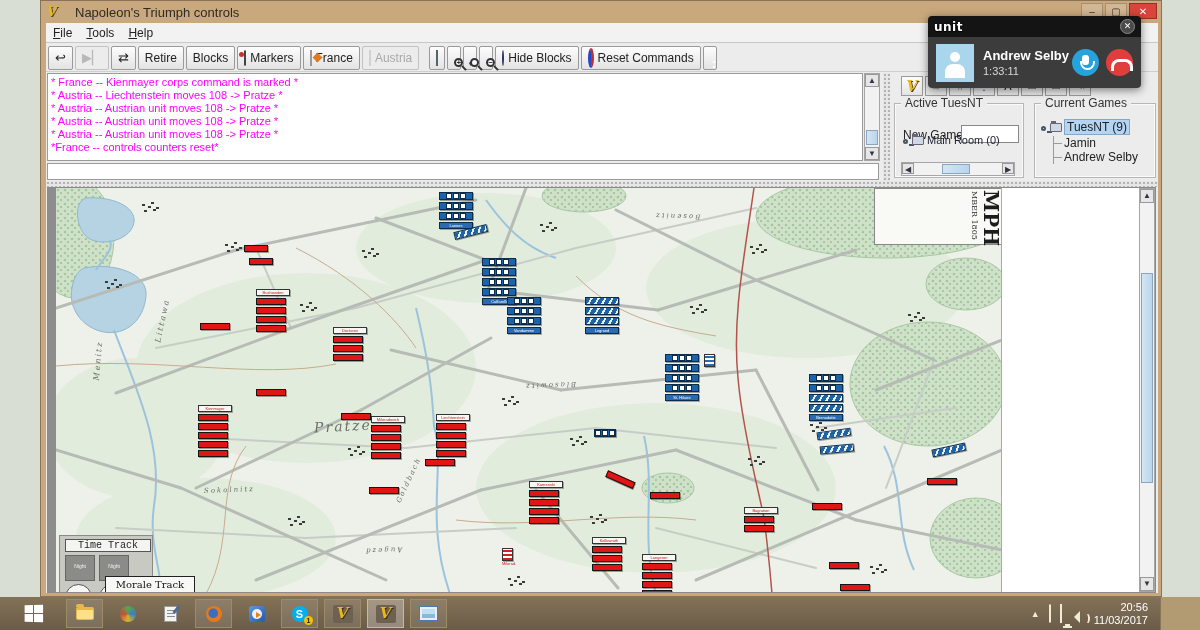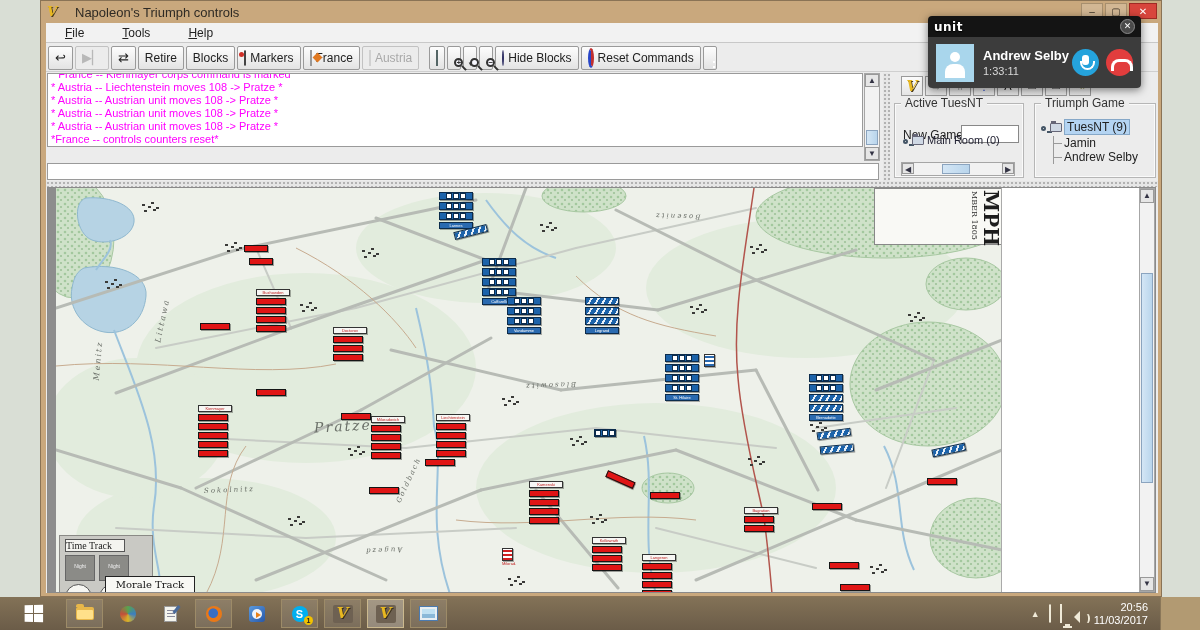--- a/index.html
+++ b/index.html
@@ -18,21 +18,21 @@
   .title-text { position:absolute; left:0; right:12px; text-align:left; font-size:13px; color:#2e2a24;padding-left:34px; }
   .win-btns { position:absolute; right:4px; top:2px; display:flex; gap:2px; }
   .win-btn { width:22px; height:16px; font-size:10px; line-height:15px; text-align:center;
     color:#3a3226; background:rgba(255,255,255,.18); border:1px solid rgba(90,70,40,.35); }
   .win-btn.close { width:28px; background:#d8453c; color:#fff; border-color:#a02a24; }
 
   .inner { position:absolute; left:5px; top:22px; width:1112px; height:570px; background:#ececec; }
 
   .menubar { position:absolute; left:0; top:0; right:0; height:20px; background:#f2f2f2;
     border-bottom:1px solid #c8c8c8; display:flex; align-items:center; font-size:12px; color:#222; }
-  .menu-item { padding:2px 19px; }
+  .menu-item { padding:2px 7px; }
   .toolbar { position:absolute; left:0; top:21px; right:0; height:28px; background:#ececec;
     border-bottom:1px solid #cfcfcf; display:flex; align-items:center; padding-left:2px; }
   .tb-btn { height:24px; margin-right:2px; padding:0 6px; display:inline-flex; align-items:center;
     gap:4px; border:1px solid #9a9a9a; border-radius:2px; font-size:12px; color:#222;
     background:linear-gradient(#fdfdfd,#e3e3e3); white-space:nowrap; }
   .tb-btn.disabled { color:#a8a8a8; border-color:#c2c2c2; background:#ececec; }
   .tb-btn.gap { margin-left:8px; }
 
   
   .g { font-size:13px; line-height:13px; }
@@ -58,22 +58,22 @@
   .mag .dd { position:absolute; right:-2px; top:2px; font-size:7px; color:#333; }
   .gl { width:13px; height:13px; border-radius:50%; border:1px solid #336;
     background:radial-gradient(circle at 35% 35%, #8cc88c 25%, #4884c8 70%); }
   .rc { width:11px; height:11px; border-radius:50%; border:3px solid #c03030;
     border-left-color:#2846c8; border-bottom-color:#2846c8; transform:rotate(25deg); }
   .die { width:8px; height:13px; background:#1a1a1a; border-radius:2px; position:relative; }
   .die:after { content:""; position:absolute; left:3px; top:3px; width:2px; height:2px;
     background:#fff; box-shadow:0 5px 0 #fff; }
 
   
-  .log { position:absolute; left:1px; top:50px; width:816px; height:74px; background:#fff;
-    border:1px solid #9a9a9a; overflow:hidden; padding:0 3px; }
+  .log { position:absolute; left:1px; top:50px; width:816px; height:88px; background:#fff;
+    border:1px solid #9a9a9a; overflow:hidden; padding:8px 3px; }
   .logline { font-size:11px; line-height:13px; color:#ff00ff; white-space:nowrap; }
   .logline.first { margin-top:-6px; }
   .chat { position:absolute; left:1px; top:140px; width:832px; height:17px; background:#fff;
     border:1px solid #9a9a9a; font-size:11px; padding:0 3px; }
 
   
   .sb { position:absolute; background:#f2f2f2; border:1px solid #a6a6a6; }
   .sb-btn { position:absolute; background:#e6e6e6; border:1px solid #999; color:#334;
     font-size:8px; line-height:12px; text-align:center; }
   .sb-thumb { position:absolute; background:linear-gradient(90deg,#d4e6f5,#b9d5ec);
@@ -142,22 +142,22 @@
   .reserve-box { position:absolute; left:818px; top:0; width:128px; height:57px; background:#f9f9f5;
     border:1px solid #888; }
   .map-title-big { position:absolute; right:0px; top:1px; writing-mode:vertical-rl;
     font-family:"DejaVu Serif",serif; font-weight:bold; font-size:20px; color:#1d1d1d; line-height:20px; }
   .map-title-small { position:absolute; right:22px; top:2px; writing-mode:vertical-rl;
     font-family:"DejaVu Serif",serif; font-size:8px; color:#2a2a2a; }
 
   
   .time-track { position:absolute; left:3px; top:347px; width:94px; height:59px; background:#c9c9c4;
     border:1px solid #8a8a86; }
-  .tt-title { position:absolute; left:5px; top:3px; width:60px; height:13px; background:#f4f4f0;
-    border:1px solid #555; font-family:Liberation Serif, serif; font-size:10px; 
+  .tt-title { position:absolute; left:5px; top:3px; width:86px; height:13px; background:#f4f4f0;
+    border:1px solid #555; font-family:Liberation Mono, monospace; font-size:10px; text-align:center;
     line-height:12px; color:#222; }
   .tt-night { position:absolute; top:19px; width:30px; height:26px; background:#8b8b87;
     border:1px solid #666; color:#f2f2f2; font-size:5px; text-align:center; padding-top:7px; }
   .tt-circle { position:absolute; top:48px; width:27px; height:27px; border-radius:50%;
     background:#f6f6f2; border:1px solid #555; font-size:3px; text-align:center; color:#333;
     line-height:26px; }
   .morale-track { position:absolute; left:49px; top:388px; width:90px; height:17px; background:#f8f8f4;
     border:1px solid #222; font-family:"DejaVu Serif",serif; font-size:10px; text-align:center;
     line-height:15px; color:#111; }
 
@@ -377,21 +377,21 @@
         </div>
 
         <div class="sb" style="left:6px;top:58px;width:114px;height:14px;">
           <div class="sb-btn" style="left:0;top:0;width:12px;height:11px;">◀</div>
           <div class="sb-btn" style="right:0;top:0;width:12px;height:11px;">▶</div>
           <div class="sb-thumb" style="left:40px;top:1px;width:28px;height:10px;"></div>
         </div>
       </div>
 
       <div class="groupbox" style="left:988px;top:80px;width:122px;height:75px;">
-        <span class="gb-title">Triumph Game</span>
+        <span class="gb-title">Current Games</span>
         <div class="cg-row" style="left:6px;top:16px;">
           <span class="key-ico"></span><span class="tree-ico"></span><span class="cg-selected">TuesNT (9)</span>
         </div>
         <div class="cg-children" id="cg-players" style="left:18px;top:32px;">
             <div class="cg-child">Jamin</div>
             <div class="cg-child">Andrew Selby</div>
           </div>
       </div>
 
       <div class="hsplit"></div>

